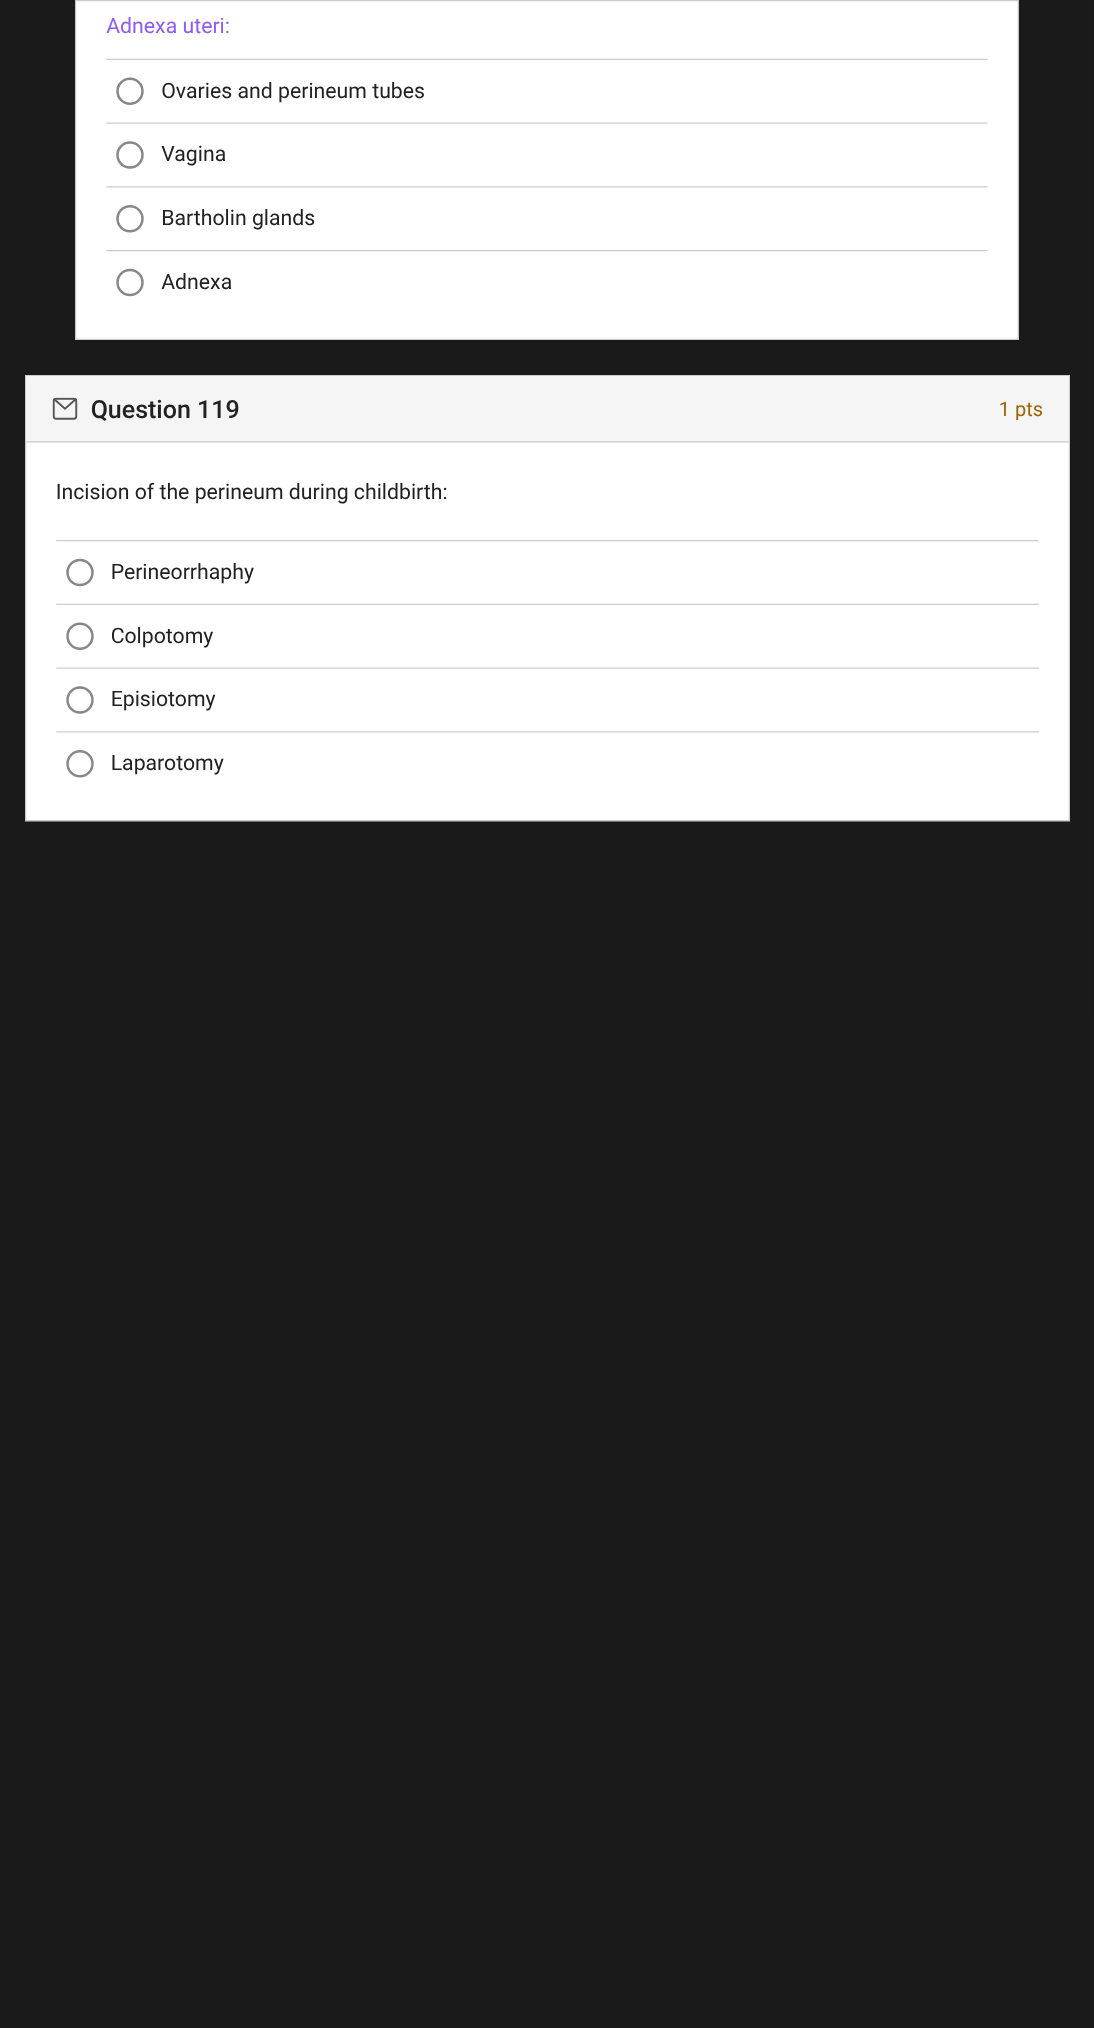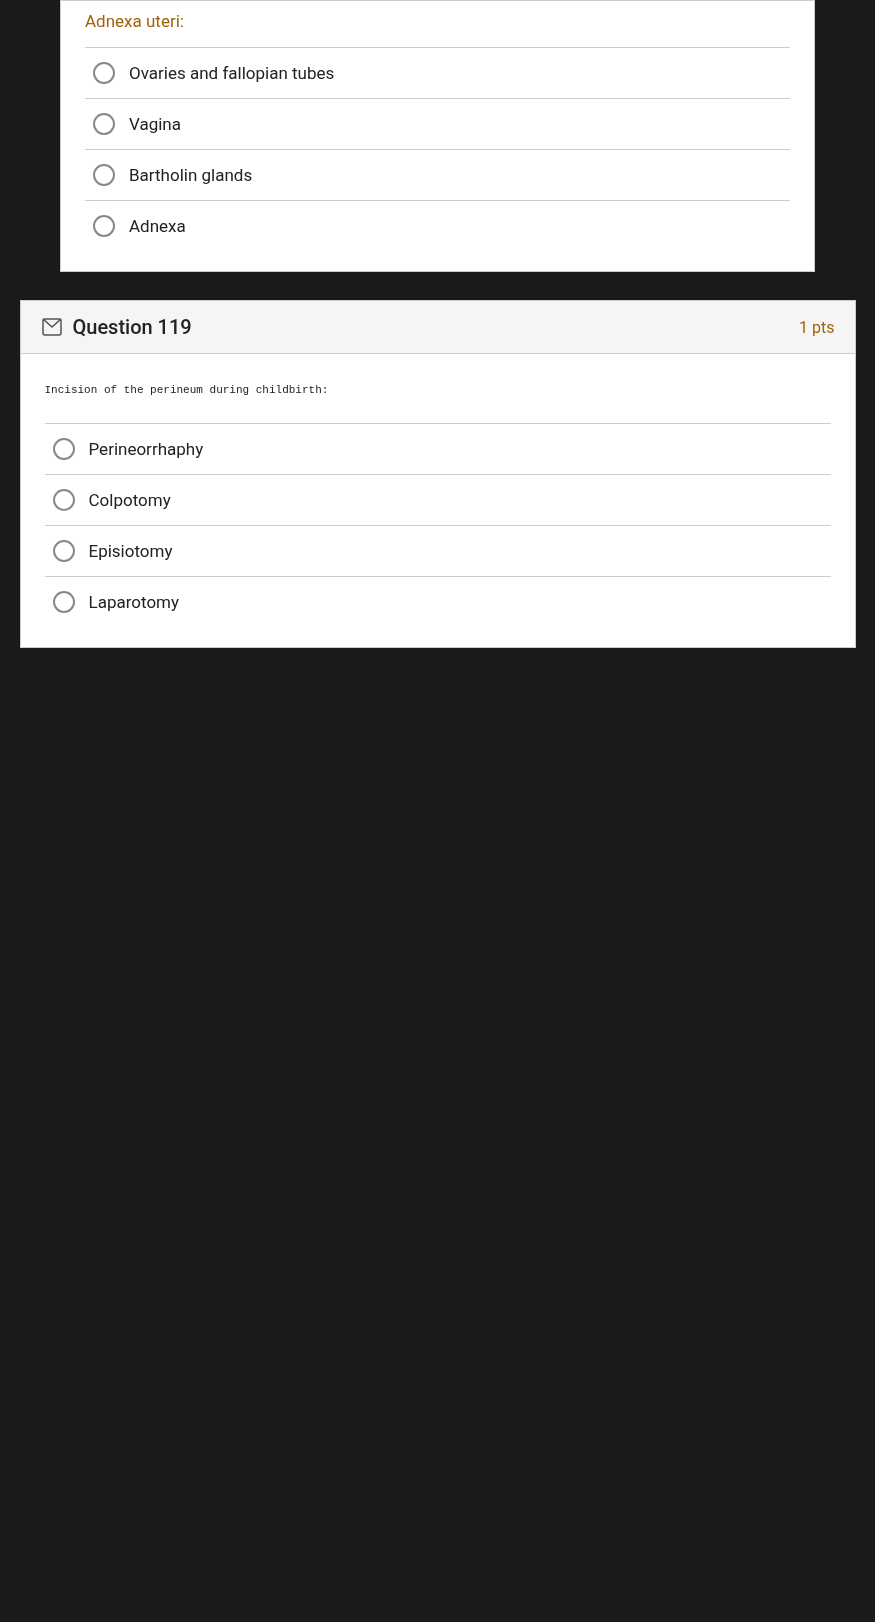--- a/index.html
+++ b/index.html
@@ -60,25 +60,24 @@
     .question-pts {
       font-size: 16px;
       color: #a16207;
     }
 
     .question-body {
       padding: 28px 24px 20px 24px;
     }
 
     .question-text {
-      font-size: 11px;
+      font-size: 17px;
       color: #222222;
       line-height: 1.5;
       margin-bottom: 24px;
-      font-family: Liberation Mono, monospace;
     }
 
     .options-list {
       list-style: none;
       border-top: 1px solid #cccccc;
     }
 
     .option-item {
       display: flex;
       align-items: center;
@@ -120,34 +119,34 @@
       width: 755px;
       padding: 0;
     }
 
     .top-body {
       padding: 10px 24px 20px 24px;
     }
 
     .adnexa-label {
       font-size: 17px;
-      color: #a16207;
+      color: #8b5cf6;
       margin-bottom: 16px;
     }
   </style>
 </head>
 <body>
 
 <div class="top-section">
   <div class="top-body">
     <div class="adnexa-label">Adnexa uteri:</div>
     <ul class="options-list">
       <li class="option-item">
         <div class="radio-circle"></div>
-        <span class="option-label">Ovaries and fallopian tubes</span>
+        <span class="option-label">Ovaries and perineum tubes</span>
       </li>
       <li class="option-item">
         <div class="radio-circle"></div>
         <span class="option-label">Vagina</span>
       </li>
       <li class="option-item">
         <div class="radio-circle"></div>
         <span class="option-label">Bartholin glands</span>
       </li>
       <li class="option-item">

